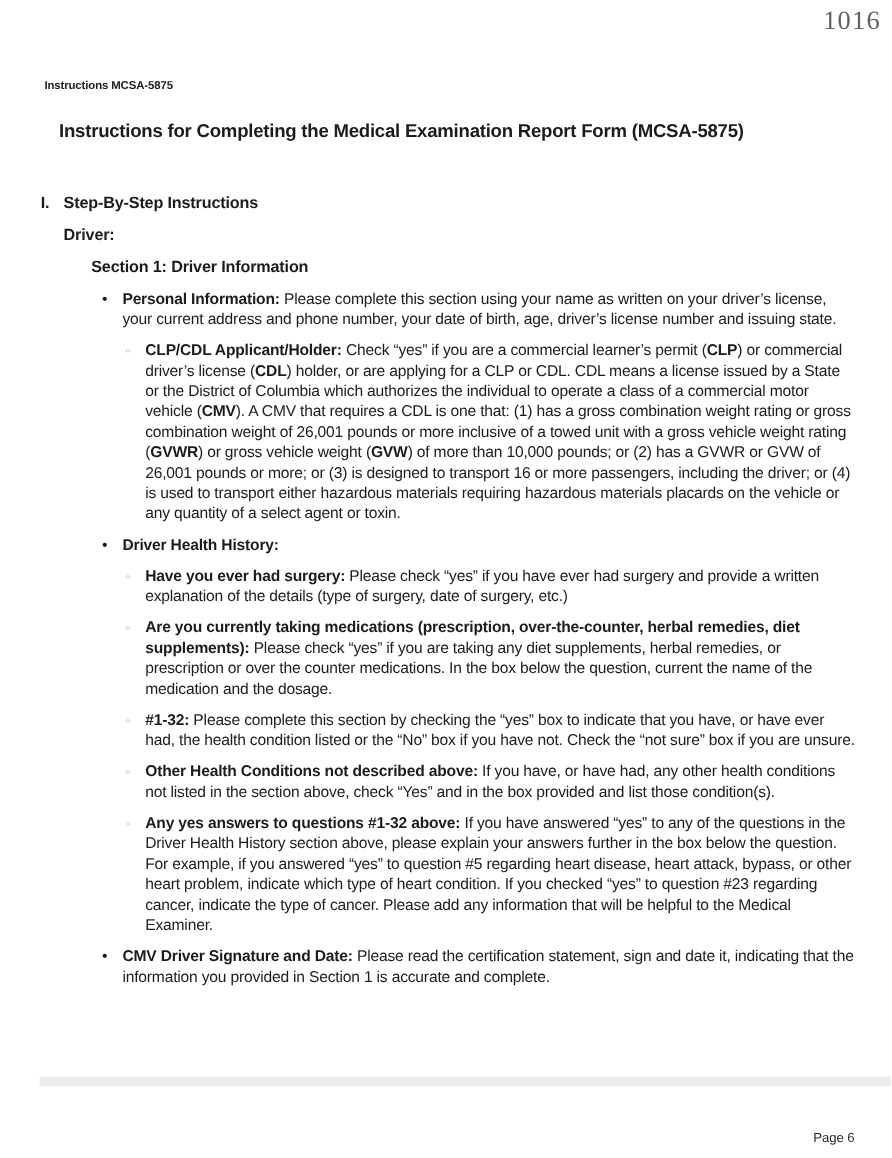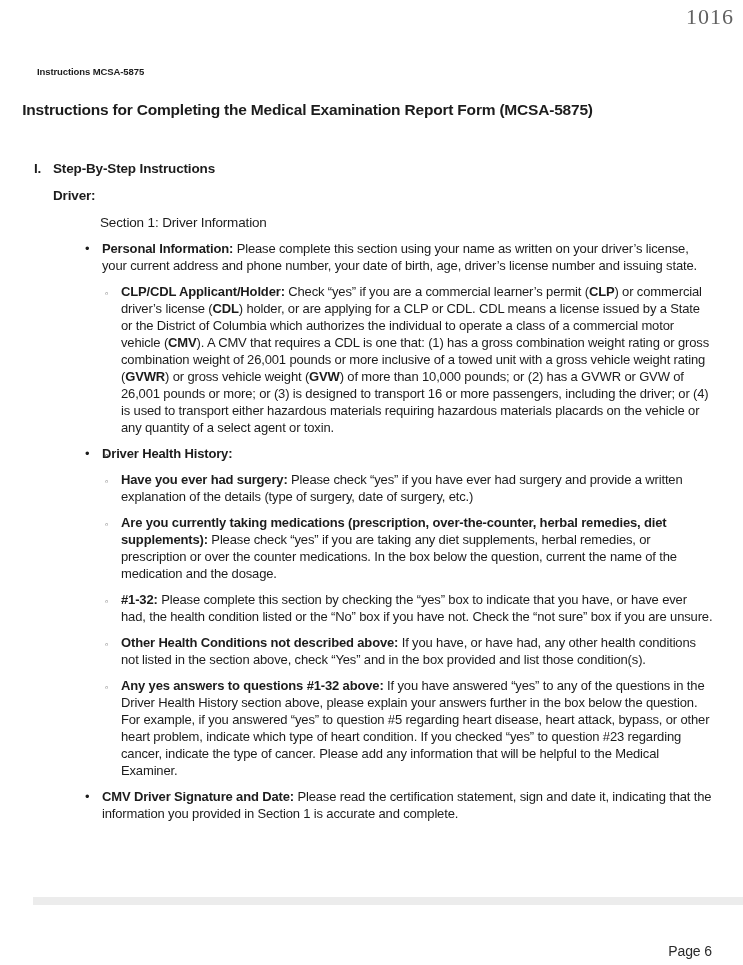--- a/index.html
+++ b/index.html
@@ -32,40 +32,41 @@
   .title {
     position: absolute;
     top: 101px;
     left: 0;
     width: 615px;
     margin: 0;
     text-align: center;
     font-size: 15.5px;
     font-weight: bold;
     letter-spacing: -0.2px;
+    padding-left: 27px;
   }
   .content {
     position: absolute;
     top: 160px;
     left: 34px;
     width: 680px;
     font-size: 13px;
     line-height: 17px;
     letter-spacing: -0.15px;
   }
   .b { font-weight: bold; }
   .h-roman { font-weight: bold; font-size: 13.5px; }
   .h-roman .numeral { display: inline-block; width: 19px; }
   .h-role {
     font-weight: bold; font-size: 13.5px;
     margin-top: 10px; margin-left: 19px;
   }
   .h-section {
-    font-weight: normal; font-size: 13.5px;
-    margin-top: 10px; margin-left: 66px;
+    font-weight: bold; font-size: 13.5px;
+    margin-top: 10px; margin-left: 42px;
   }
   .item { position: relative; margin-top: 9px; }
   .item .bullet { position: absolute; top: 0; }
   .item.lvl1 { padding-left: 68px; }
   .item.lvl1 .bullet { left: 51px; }
   .item.lvl2 { padding-left: 87px; }
   .item.lvl2 .bullet {
     left: 70px; top: 3px;
     font-size: 9px;
     font-family: "DejaVu Sans", sans-serif;
@@ -75,21 +76,21 @@
     top: 897px;
     left: 33px;
     width: 710px;
     height: 8px;
     background: #ececec;
   }
   .page-footer {
     position: absolute;
     top: 943px;
     right: 31px;
-    font-size: 14px;
+    font-size: 11px;
     letter-spacing: -0.1px;
     color: #2a2a2a;
   }
 </style>
 </head>
 <body>
 
 <div class="page">
 
   <div class="scan-number">1016</div>

